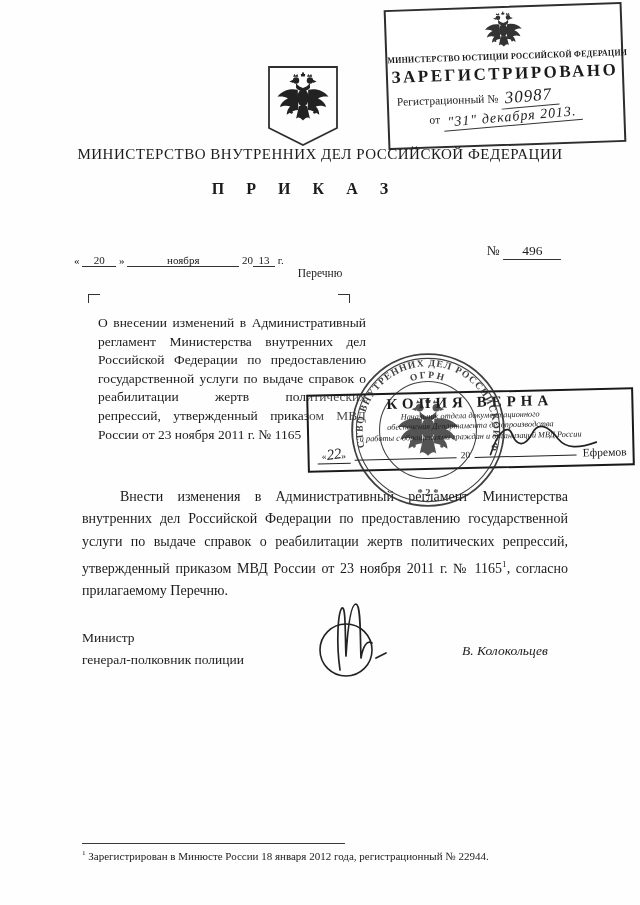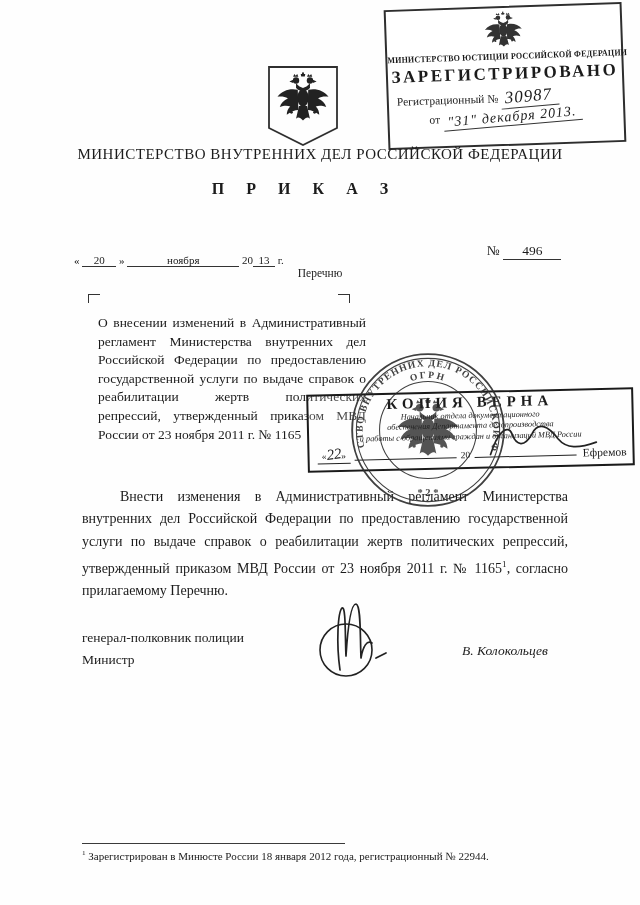--- a/index.html
+++ b/index.html
@@ -181,22 +181,22 @@
     </text>
     <text x="75" y="138" font-size="10" font-weight="bold" fill="#2c2c2c" text-anchor="middle">* 2 *</text>
     <use href="#eagle" x="42" y="42" width="66" height="66" opacity="0.85"></use>
   </svg>
 
   <div class="body-par">
     <span>Внести изменения в Административный регламент Министерства внутренних дел Российской Федерации по предоставлению государственной услуги по выдаче справок о реабилитации жертв политических репрессий, утвержденный приказом МВД России от 23 ноября 2011 г. № 1165</span><sup>1</sup><span>, согласно прилагаемому Перечню.</span>
   </div>
 
   <div class="post">
+    <div>Министр</div>
     <div>генерал-полковник полиции</div>
-    <div>Министр</div>
   </div>
   <svg class="sig-graphic" viewBox="0 0 90 90">
     <circle cx="34" cy="54" r="26" fill="none" stroke="#222" stroke-width="1.6"></circle>
     <path class="ink-line" d="M28,74 C24,46 26,16 30,12 C34,9 33,42 34,60 M34,60 C36,28 39,8 44,8 C49,9 48,38 49,62 M49,62 C51,50 55,44 60,47 M64,62 l10,-5"></path>
   </svg>
   <div class="sig-name">В. Колокольцев</div>
 
   <div class="foot-rule"></div>
   <div class="footnote">
     <sup>1</sup><span> Зарегистрирован в Минюсте России 18 января 2012 года, регистрационный № 22944.</span>

